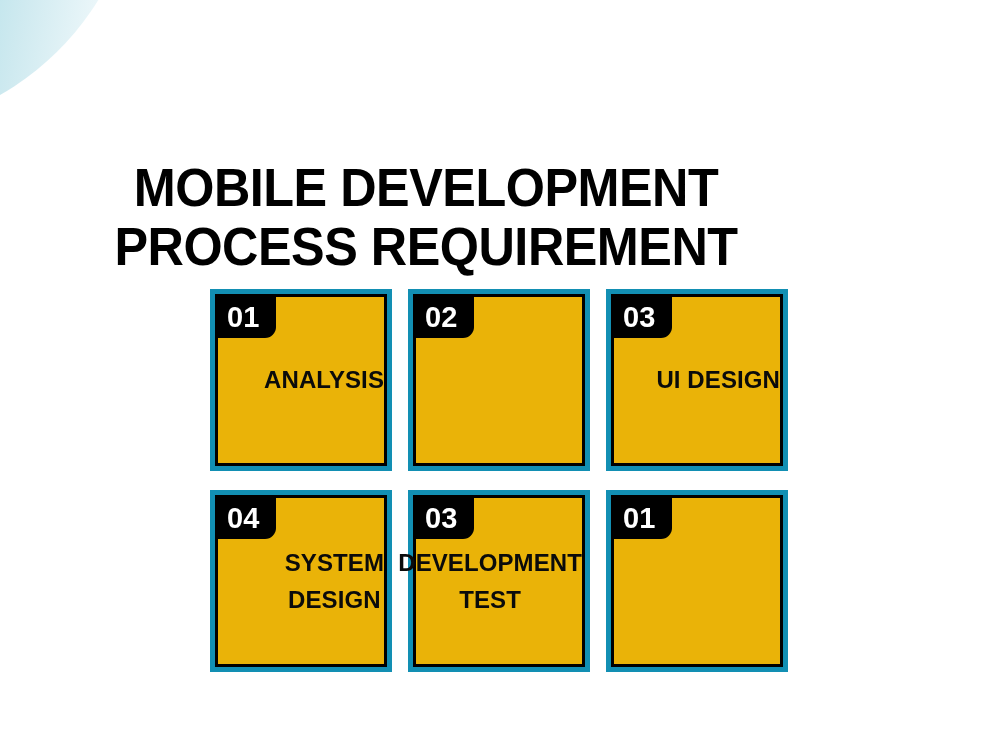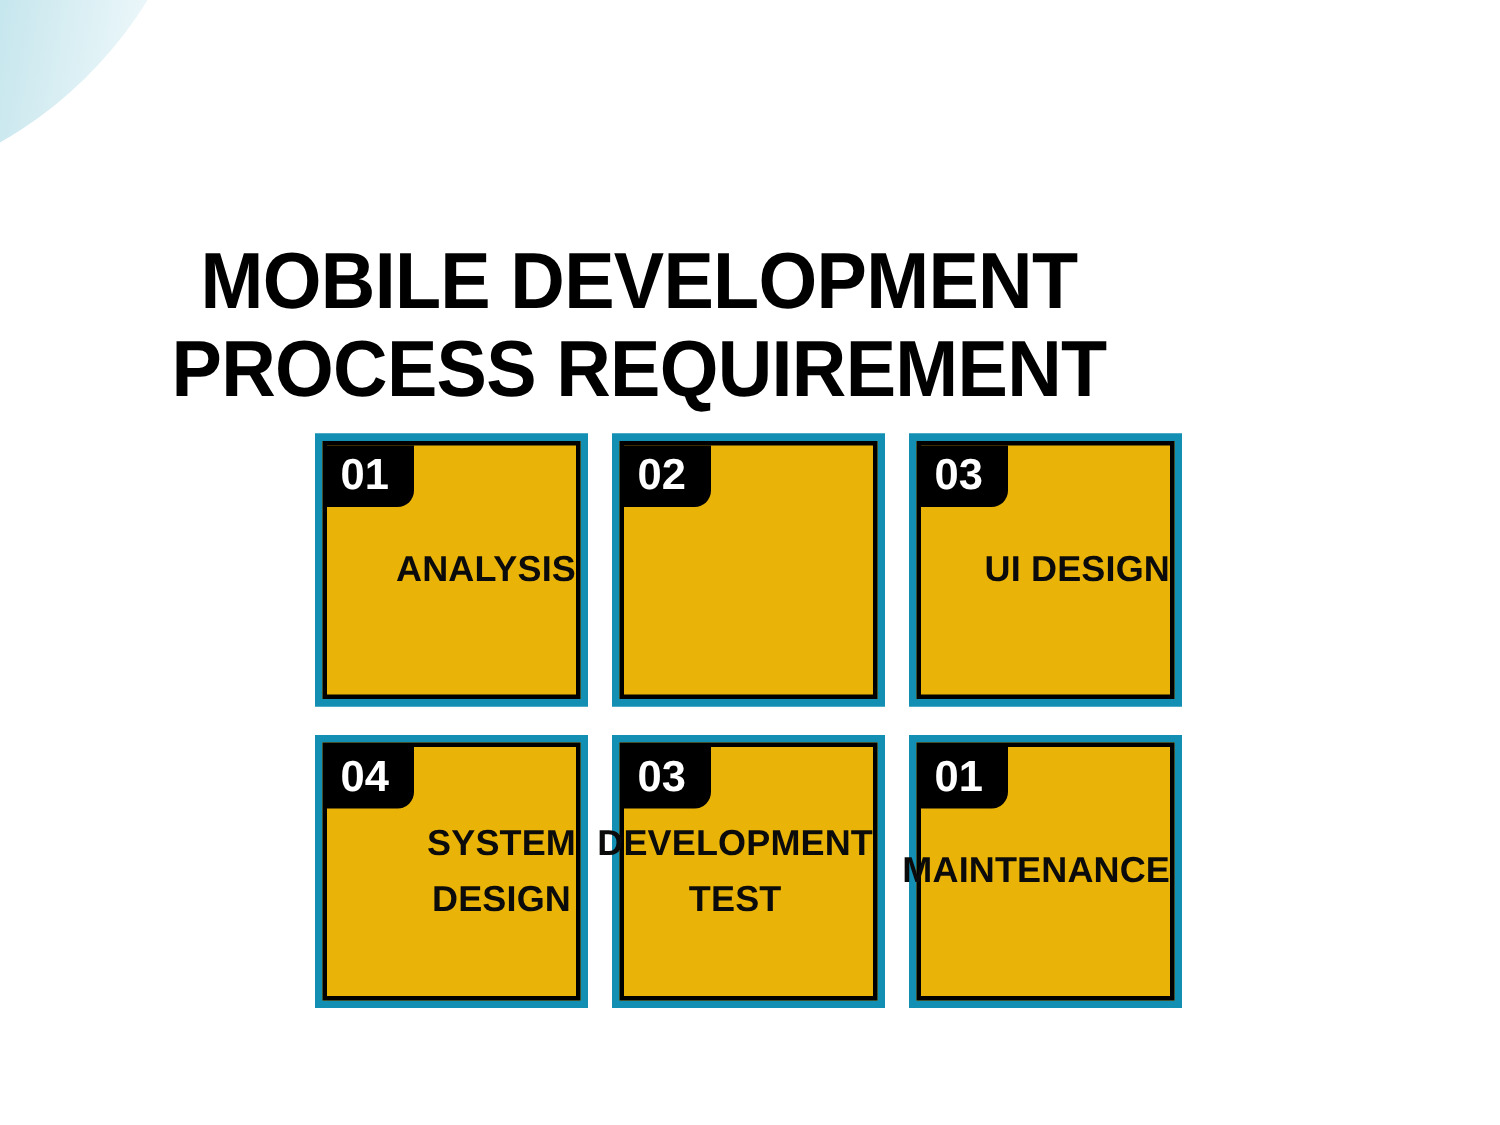--- a/index.html
+++ b/index.html
@@ -181,18 +181,17 @@
       <div class="card">
         <div class="card-inner">
           <div class="badge">03</div>
           <div class="card-label two-line">DEVELOPMENT
 TEST</div>
         </div>
       </div>
       <div class="card">
         <div class="card-inner">
           <div class="badge">01</div>
-          <div class="card-label">MAINTENANCE</div>
         </div>
       </div>
     </div>
 
 </div>
 
 </body></html>

